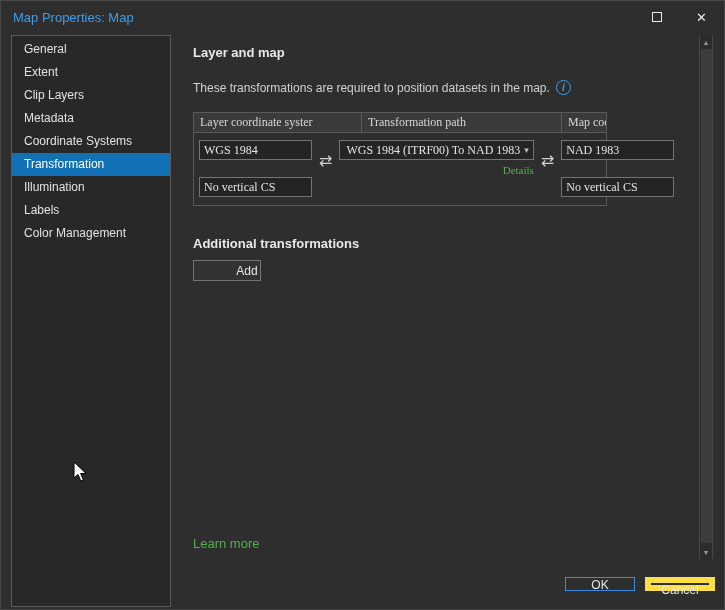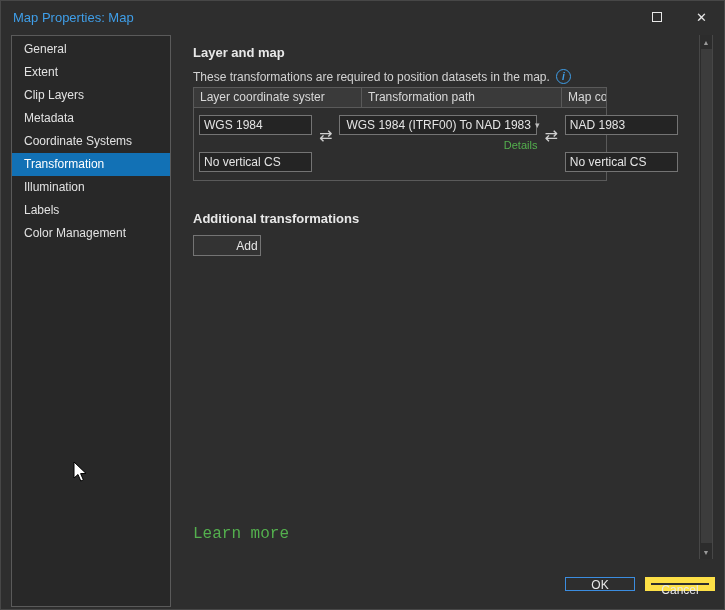--- a/index.html
+++ b/index.html
@@ -14,42 +14,42 @@
   .max-glyph { display:inline-block; width:10px; height:10px; border:1px solid #e8e8e8; }
 
   
   .sidebar { position:absolute; left:10px; top:34px; width:160px; height:572px; background:#282828; border:1px solid #5a5a5a; padding-top:2px; }
   .side-item { height:23px; line-height:23px; padding-left:12px; font-size:12px; color:#e2e2e2; cursor:pointer; white-space:nowrap; }
   .side-item.selected { background:#1271b5; color:#ffffff; }
 
   
   .main { position:absolute; left:182px; top:34px; width:516px; height:524px; padding:10px 10px 8px 10px; }
   .h1 { font-size:13px; font-weight:bold; color:#e8e8e8; }
-  .desc-row { margin-top:9px; font-size:12px; color:#d2d2d2; display:flex; align-items:center; gap:6px; }
+  .desc-row { margin-top:20px; font-size:12px; color:#d2d2d2; display:flex; align-items:center; gap:6px; }
   .info-icon { display:inline-flex; width:15px; height:15px; border:1px solid #3f9ee8; border-radius:50%; color:#3f9ee8; font-size:10px; font-style:italic; font-weight:bold; align-items:center; justify-content:center; cursor:pointer; flex:0 0 auto; }
 
   
-  .ttable { margin-top:3px; width:414px; border:1px solid #5a5a5a; }
+  .ttable { margin-top:17px; width:414px; border:1px solid #5a5a5a;font-family:Liberation Serif, serif; }
   .thead { display:flex; height:20px; background:#3a3a3a; border-bottom:1px solid #5a5a5a; }
   .th { font-size:12px; color:#d8d8d8; line-height:19px; padding-left:6px; overflow:hidden; white-space:nowrap; }
   .th.c1 { width:168px; border-right:1px solid #5a5a5a; }
   .th.c2 { width:200px; border-right:1px solid #5a5a5a; }
   .th.c3 { flex:1; }
   .tbody { display:flex; align-items:flex-start; padding:7px 5px 8px 5px; gap:7px; }
   .stack { display:flex; flex-direction:column; gap:17px; }
   .textbox { width:113px; height:20px; line-height:18px; background:#242424; border:1px solid #747474; color:#e4e4e4; font-size:12px; padding:0 4px; overflow:hidden; white-space:nowrap; }
   .swap-icon { color:#cfcfcf; font-size:16px; line-height:16px; margin-top:13px; flex:0 0 auto; }
   .midcol { display:flex; flex-direction:column; width:198px; }
   .dropdown { height:20px; background:#242424; border:1px solid #747474; color:#e4e4e4; font-size:12px; display:flex; align-items:center; justify-content:space-between; padding:0 4px 0 6px; cursor:pointer; white-space:nowrap; }
   .chev { color:#bdbdbd; font-size:9px; margin-left:4px; }
   .details-link { font-size:11px; color:#54b04e; text-align:right; margin-top:4px; cursor:pointer; text-decoration:none; }
 
   .h1.additional { margin-top:30px; }
   .add-btn { margin-top:9px; width:68px; height:21px; background:#333333; border:1px solid #747474; color:#e6e6e6; font-size:12px; font-family:inherit; cursor:pointer;padding-left:40px; }
-  .learn-more { position:absolute; left:10px; bottom:16px; font-size:16px; color:#54b04e; cursor:pointer; text-decoration:none;font-family:Liberation Mono, monospace; }
+  .learn-more { position:absolute; left:10px; bottom:8px; font-size:13px; color:#54b04e; cursor:pointer; text-decoration:none; }
 
   
   .vscroll { position:absolute; left:698px; top:34px; width:14px; height:524px; background:#2c2c2c; border-left:1px solid #474747; border-right:1px solid #474747; }
   .scroll-arrow { height:14px; display:flex; align-items:center; justify-content:center; color:#9a9a9a; font-size:7px; cursor:pointer; }
   .scroll-arrow.down { position:absolute; bottom:0; left:0; width:100%; }
   .scroll-thumb { position:absolute; top:14px; left:1px; width:11px; height:494px; background:#3c3c3c; }
 
   
   .footer-btn { position:absolute; height:14px; width:70px; font-size:12px; font-family:inherit; color:#e8e8e8; background:#2e2e2e; cursor:pointer; }
   .ok-btn { left:564px; top:576px; border:1px solid #3b8de0; }

